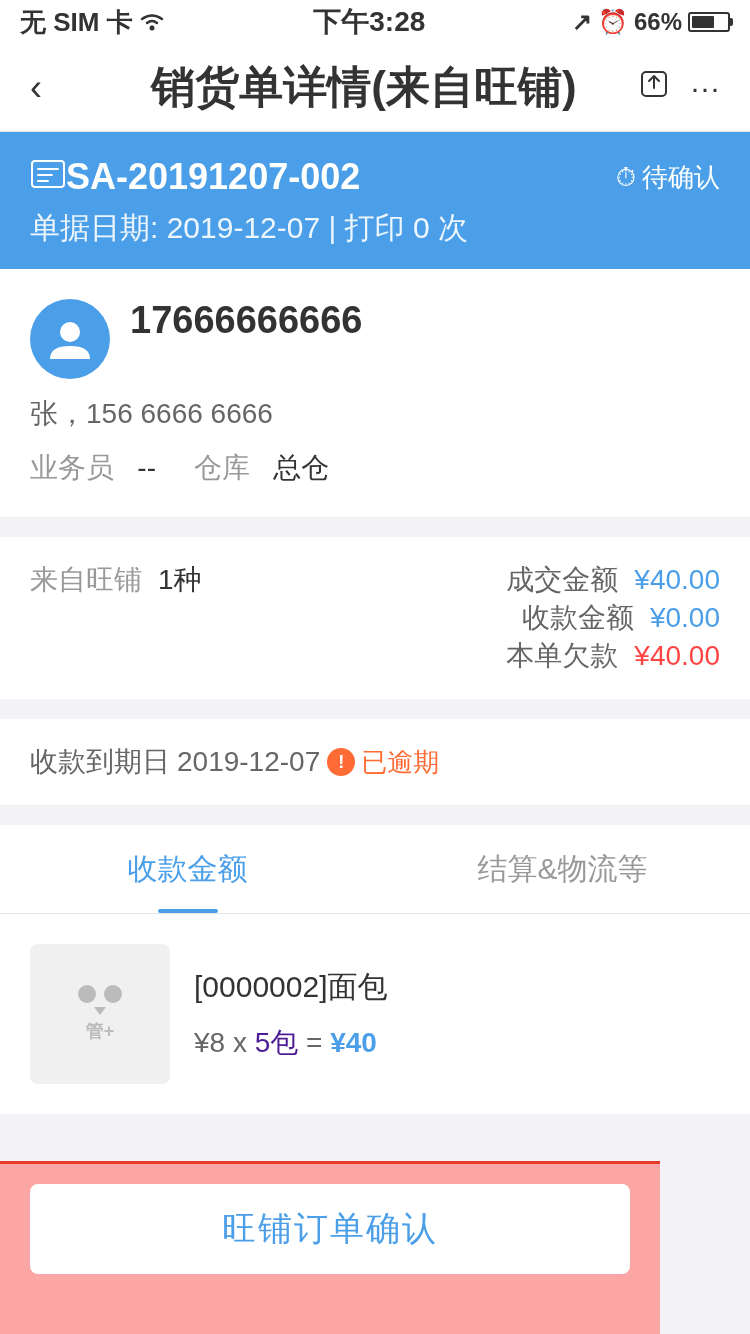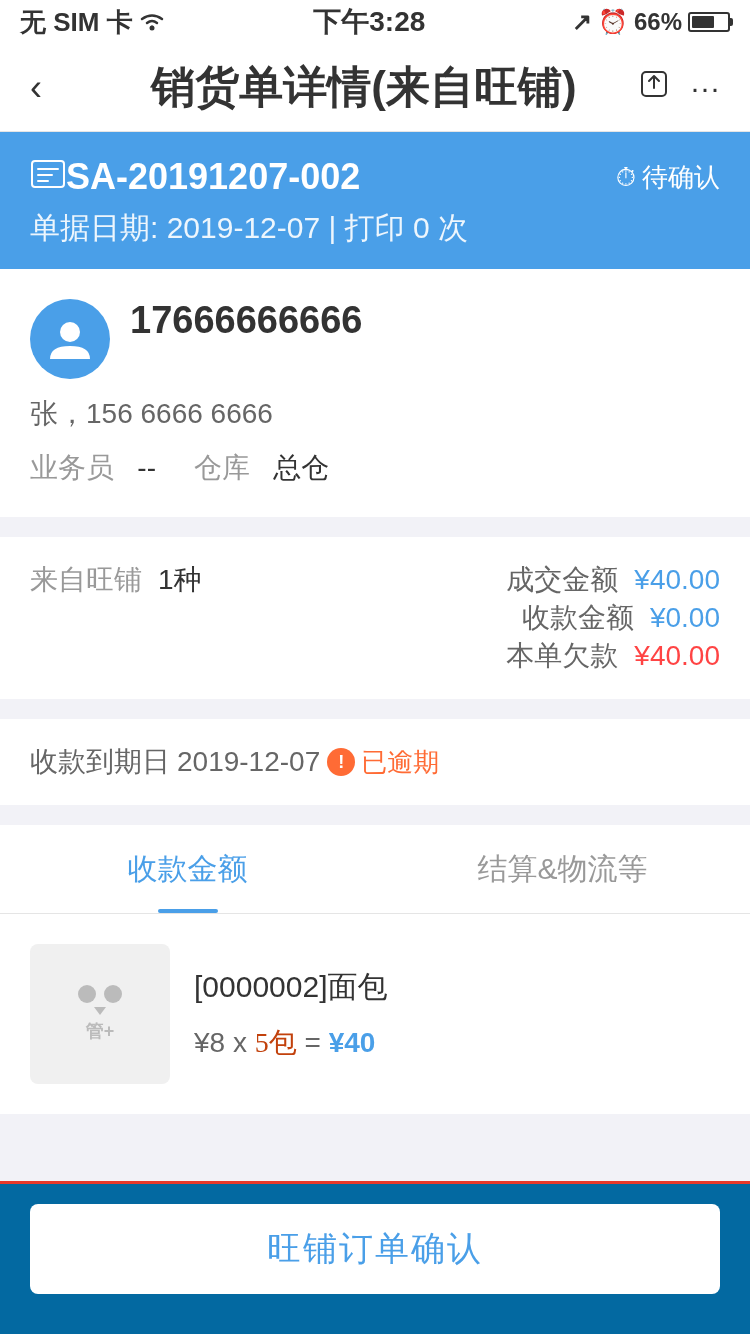--- a/index.html
+++ b/index.html
@@ -322,37 +322,37 @@
     .product-info { flex: 1; }
     .product-name {
       font-size: 30px;
       color: #333;
       margin-bottom: 16px;
     }
     .product-price {
       font-size: 28px;
       color: #666;
     }
-    .product-price .qty { color: #c2410c; font-family: Liberation Serif, serif; }
+    .product-price .qty { color: #4c1d95; }
     .product-price .total { color: #4a9fe8; font-weight: 600; }
 
     
     .empty-space {
       background: #f2f2f7;
       height: 200px;
     }
 
     
     .bottom-bar {
       position: fixed;
       bottom: 0;
       left: 0;
-      width: 750px;
-      background: #0369a1;
-      padding: 20px 30px 40px;
+      width: 660px;
+      background: #fca5a5;
+      padding: 20px 30px 60px;
       border-top: 3px solid #e8392a;
     }
     .confirm-btn {
       width: 100%;
       height: 90px;
       background: #fff;
       border: none;
       border-radius: 8px;
       font-size: 34px;
       color: #4a9fe8;

